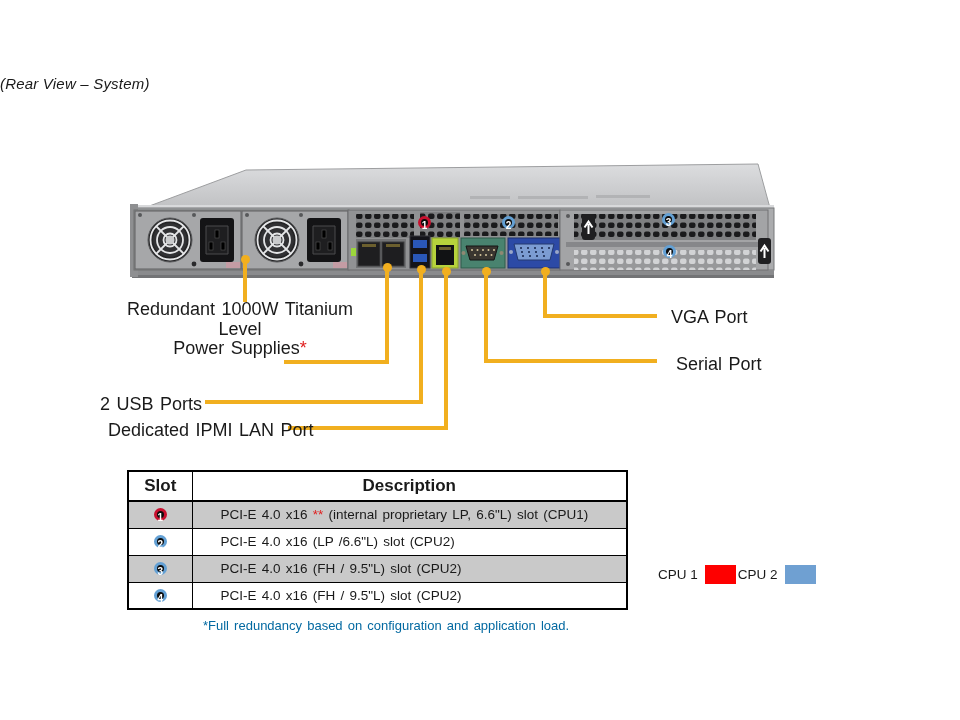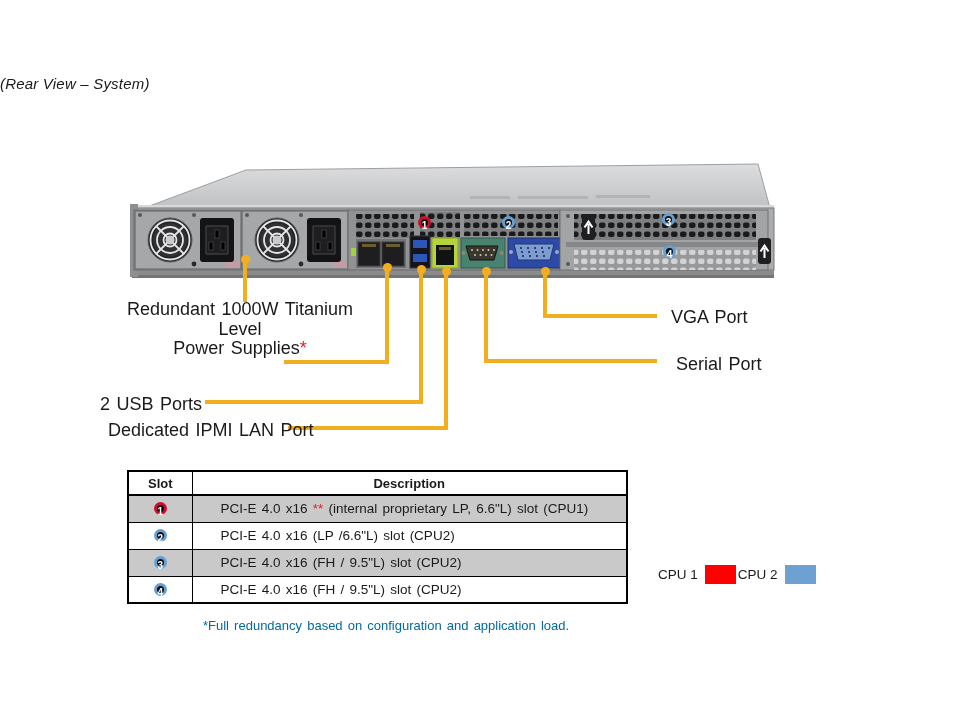--- a/index.html
+++ b/index.html
@@ -22,21 +22,21 @@
   .co { position:absolute; background:#f1af1f; }
   .co-dot { position:absolute; width:9px; height:9px; border-radius:50%; background:#f1af1f; }
 
   
   .lbl { position:absolute; font-size:18px; line-height:19.5px; word-spacing:1.5px; white-space:nowrap; }
   .lbl.center { text-align:center; white-space:normal; }
 
   
   .slot-table { position:absolute; left:127px; top:470px; width:501px;
                 border-collapse:collapse; border:2px solid #000; }
-  .slot-table th { font-size:13px; font-weight:bold; height:24px; text-align:center;
+  .slot-table th { font-size:17px; font-weight:bold; height:30px; text-align:center;
                    border-bottom:2px solid #000; background:#fff; }
   .slot-table th.col-slot, .slot-table td.col-slot { width:64px; border-right:1px solid #000; }
   .slot-table td { height:27px; border-top:1px solid #000; font-size:13.5px; word-spacing:1.5px; }
   .slot-table td.desc { padding-left:28px; white-space:nowrap; }
   .row-gray { background:#c9c9c9; }
   .row-white { background:#ffffff; }
   .tbl-badge { width:13px; height:13px; border-radius:50%; background:#0a0a0a; border:3px solid #888;
                color:#fff; font-weight:bold; font-size:10px; line-height:13px; text-align:center; margin:0 auto; }
 
   

